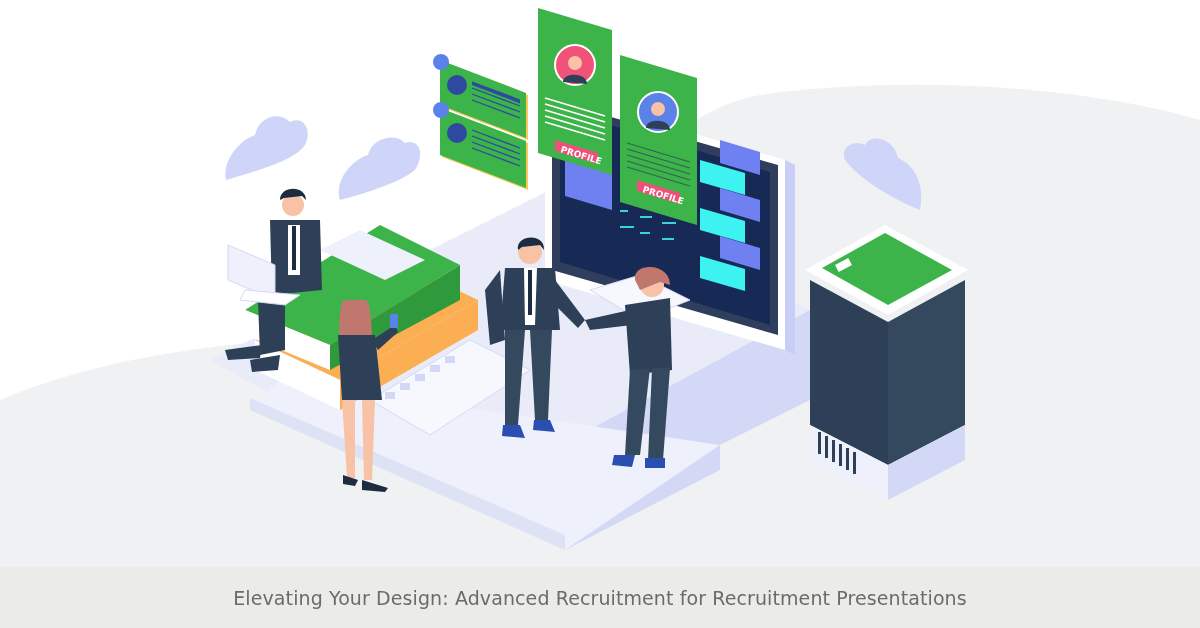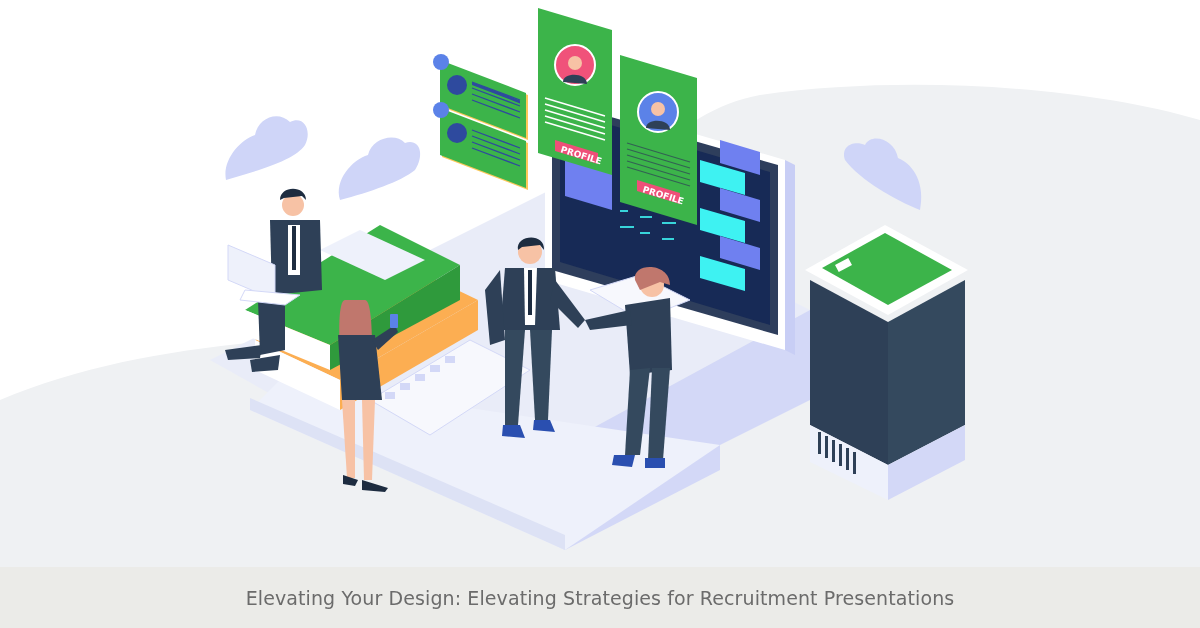--- a/index.html
+++ b/index.html
@@ -203,14 +203,14 @@
           <rect x="832" y="440" width="3" height="22"></rect>
           <rect x="839" y="444" width="3" height="22"></rect>
           <rect x="846" y="448" width="3" height="22"></rect>
           <rect x="853" y="452" width="3" height="22"></rect>
     </g>
   </g>
 </svg>
 </div>
 
 <div class="caption">
-  <span>Elevating Your Design: Elevating Strategies for Recruitment Presentations</span>
+  <span>Elevating Your Design: Advanced Recruitment for Recruitment Presentations</span>
 </div>
 
 </body></html>

